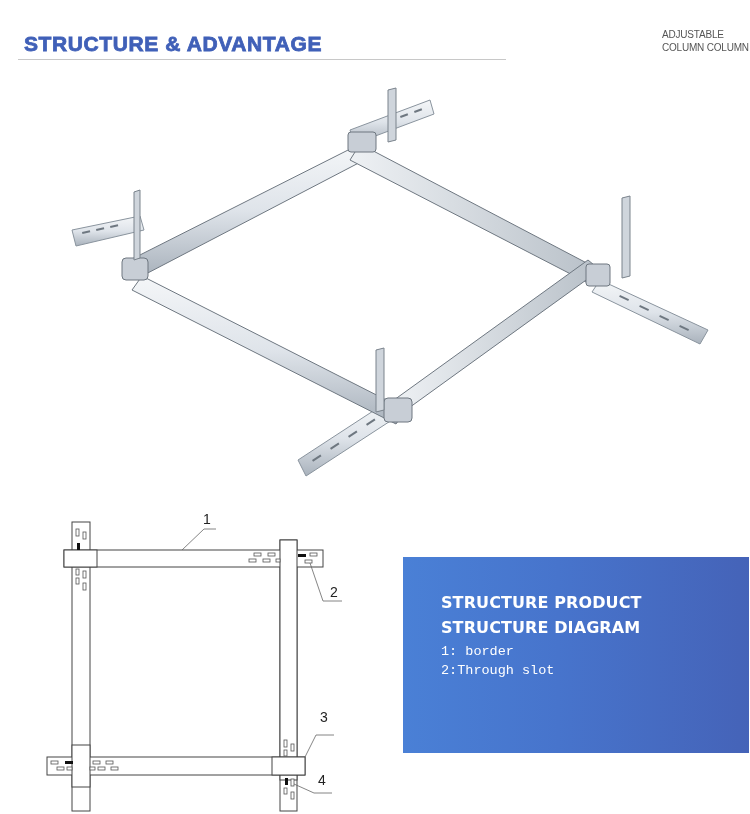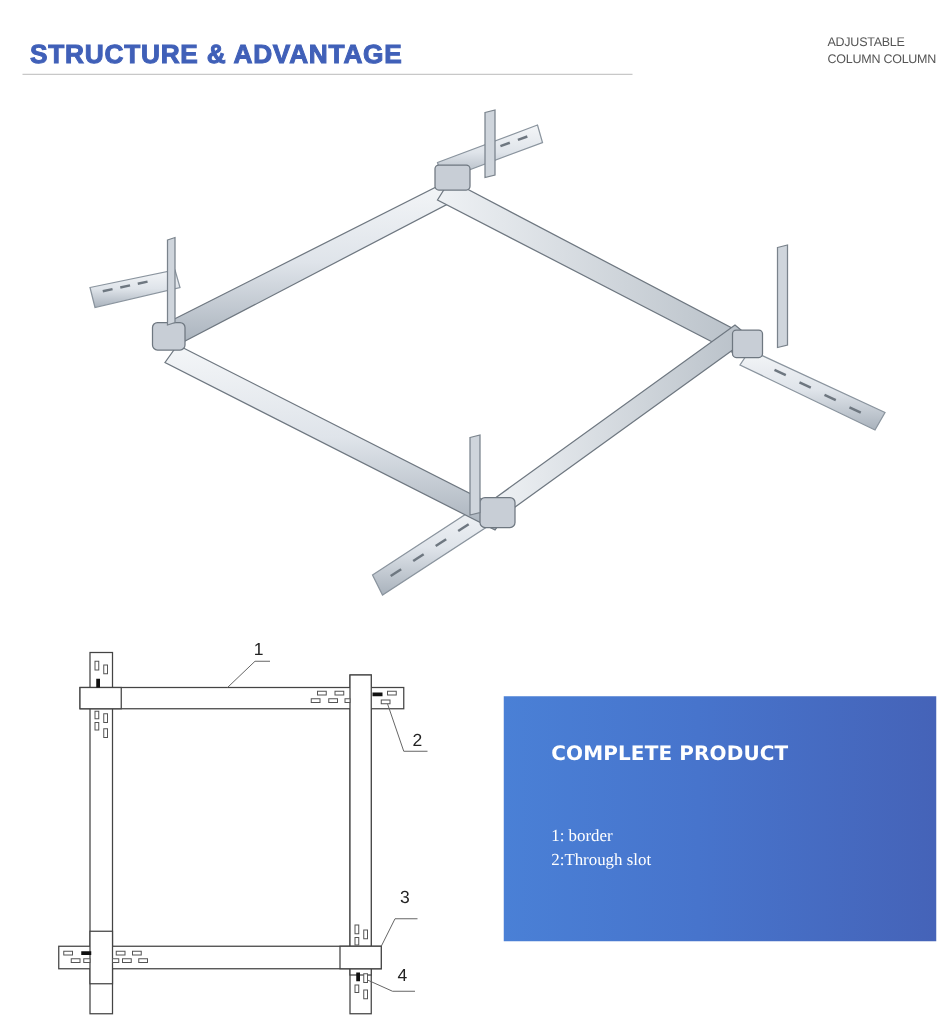--- a/index.html
+++ b/index.html
@@ -4,21 +4,21 @@
 <style>
   html,body{margin:0;padding:0;background:#fff;}
   body{width:750px;height:814px;position:relative;overflow:hidden;font-family:"DejaVu Sans",sans-serif;}
   .hdr-title{position:absolute;left:24px;top:32px;font-family:"Liberation Sans",sans-serif;font-weight:900;font-size:21px;letter-spacing:0.6px;color:#4060b8;-webkit-text-stroke:0.8px #4060b8;}
   .hdr-sub{position:absolute;left:639px;top:28px;font-family:"Liberation Sans",sans-serif;font-size:10px;line-height:13px;color:#555;letter-spacing:-0.2px;margin-left:23px;}
   .hdr-line{position:absolute;left:18px;top:59px;width:488px;height:1px;background:#c8c8c8;}
   .photo{position:absolute;left:60px;top:80px;width:660px;height:420px;}
   .diagram{position:absolute;left:40px;top:505px;width:320px;height:309px;}
   .panel{position:absolute;left:403px;top:557px;width:346px;height:196px;background:linear-gradient(90deg,#4a80d6 0%,#4774cc 45%,#4563b8 100%);}
   .panel-title{position:absolute;left:38px;top:33px;font-family:"DejaVu Sans",sans-serif;font-weight:bold;font-size:16px;line-height:25px;color:#fff;letter-spacing:0.1px;}
-  .panel-list{position:absolute;left:38px;top:102px;margin:0;padding:0;list-style:none;font-family:Liberation Serif, serif;font-size:13.5px;line-height:19px;color:#fff;}
+  .panel-list{position:absolute;left:38px;top:85px;margin:0;padding:0;list-style:none;font-family:Liberation Mono, monospace;font-size:13.5px;line-height:19px;color:#fff;}
 </style>
 </head>
 <body>
 
 <div>
   <div class="hdr-title">STRUCTURE &amp; ADVANTAGE</div>
   <div class="hdr-sub">
     <div>ADJUSTABLE</div>
     <div>COLUMN COLUMN</div>
   </div>
@@ -144,19 +144,20 @@
   <g font-family="Liberation Sans, sans-serif" font-size="14" fill="#222">
     <text x="163" y="19">1</text>
     <text x="290" y="92">2</text>
     <text x="280" y="217">3</text>
     <text x="278" y="280">4</text>
   </g>
 </svg>
 
 <div class="panel">
   <div class="panel-title">
-    <div>COMPLETE PRODUCT</div>
+    <div>STRUCTURE PRODUCT</div>
+    <div>STRUCTURE DIAGRAM</div>
   </div>
   <ul class="panel-list">
     <li>1: border</li>
     <li>2:Through slot</li>
   </ul>
 </div>
 
 </body></html>

